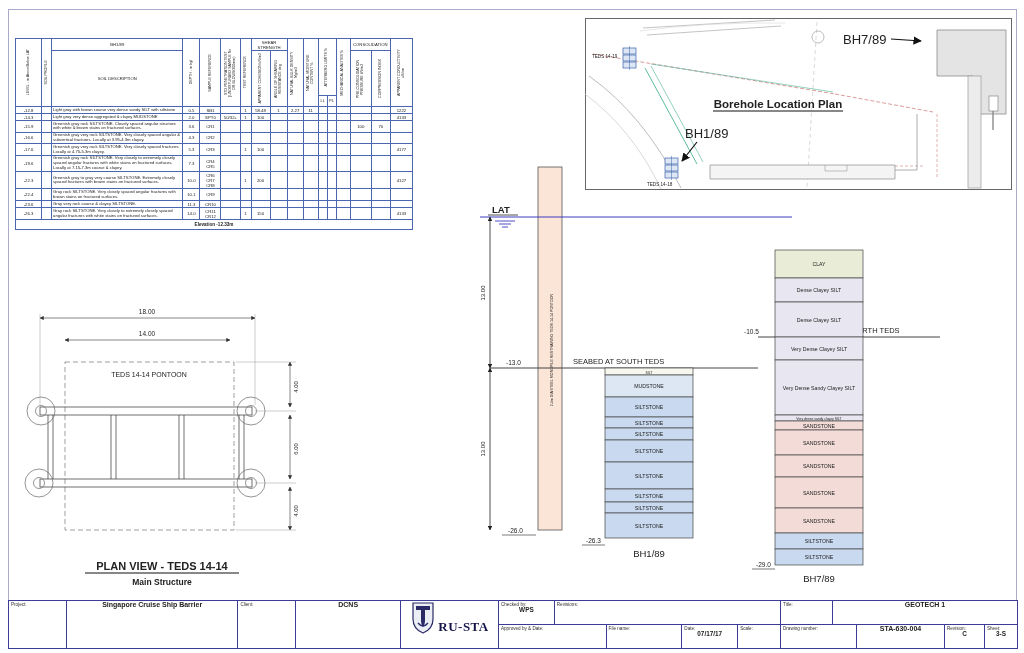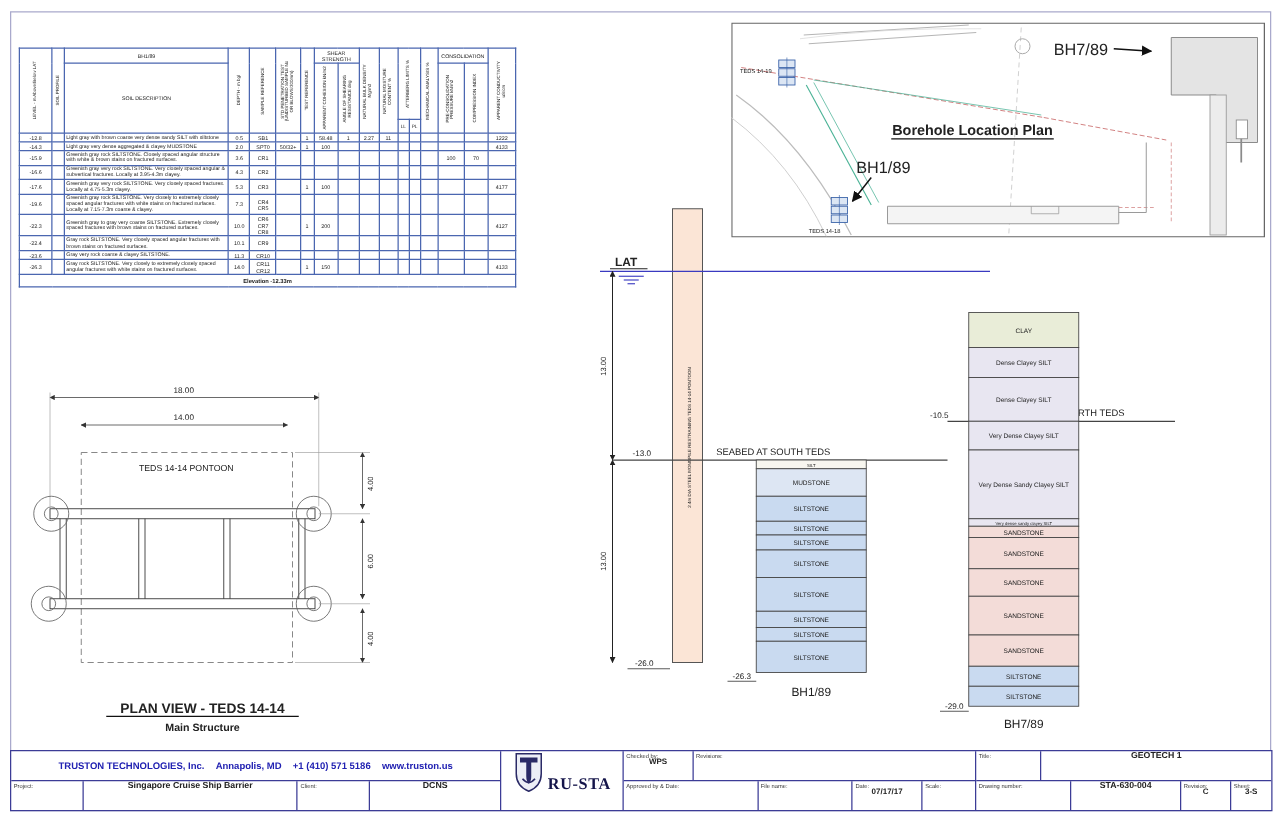--- a/index.html
+++ b/index.html
@@ -534,28 +534,20 @@
       </g>
     <text x="316" y="407" font-size="6.5">-29.0</text>
     <line x1="312" y1="409" x2="335" y2="409" stroke="#444" stroke-width="0.7"></line>
     <text x="379" y="422" font-size="9.5" text-anchor="middle">BH7/89</text>
   </svg>
 
   <div id="tblock">
     <div class="tb-cell" style="width:392px;">
       <div class="tb-rows">
         <div class="tb-row">
-          <div id="company-line">
-            <span>TRUSTON TECHNOLOGIES, Inc.</span>
-            <span>Annapolis, MD</span>
-            <span>+1 (410) 571 5186</span>
-            <span>www.truston.us</span>
-          </div>
-        </div>
-        <div class="tb-row">
           <div class="tb-cell" style="width:58px;">
               <span class="tb-label">Project:</span>
             </div>
           <div class="tb-cell" style="width:172px;">
               <div class="tb-val">Singapore Cruise Ship Barrier</div>
             </div>
           <div class="tb-cell" style="width:58px;">
               <span class="tb-label">Client:</span>
             </div>
           <div class="tb-cell" style="width:104px;border-right:none;">

